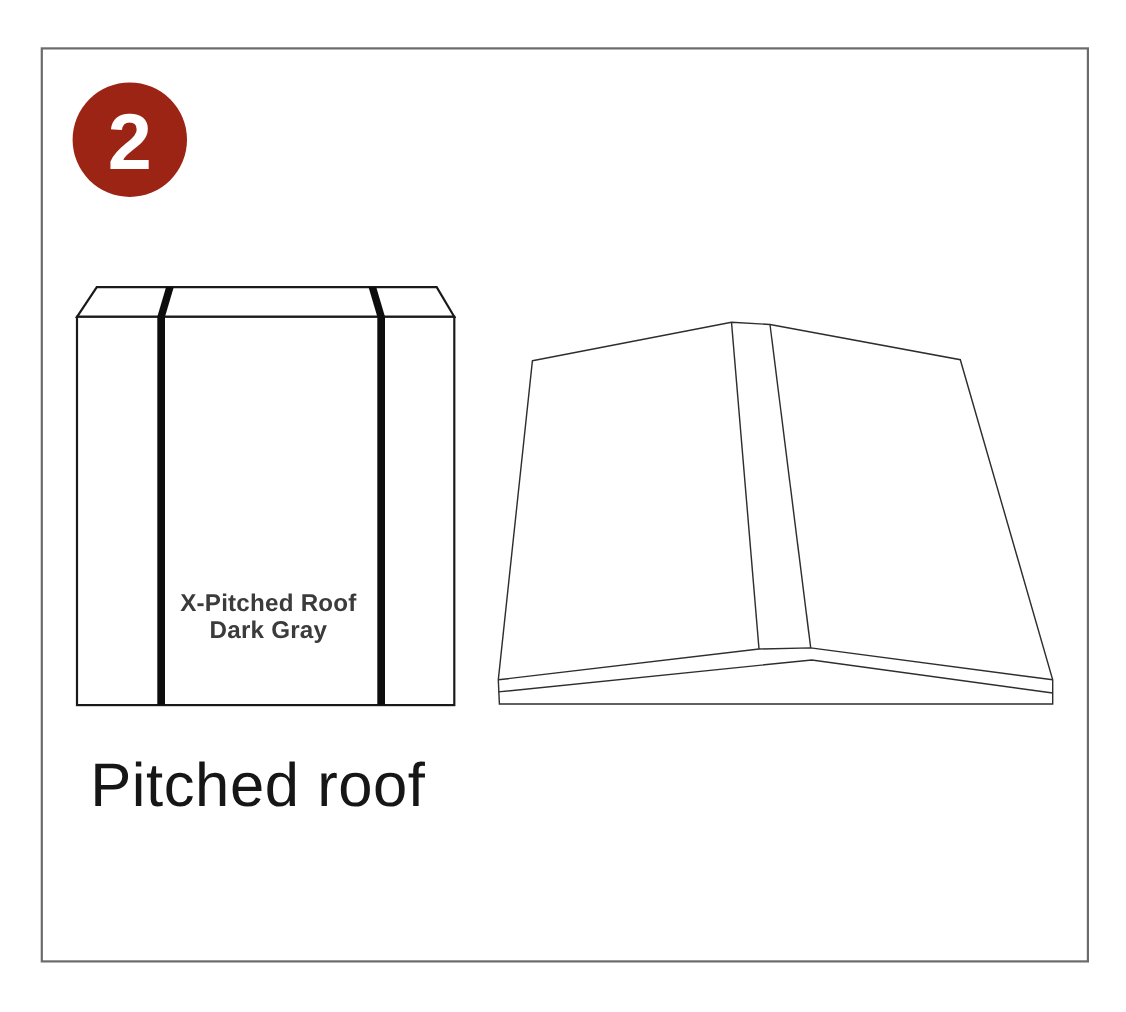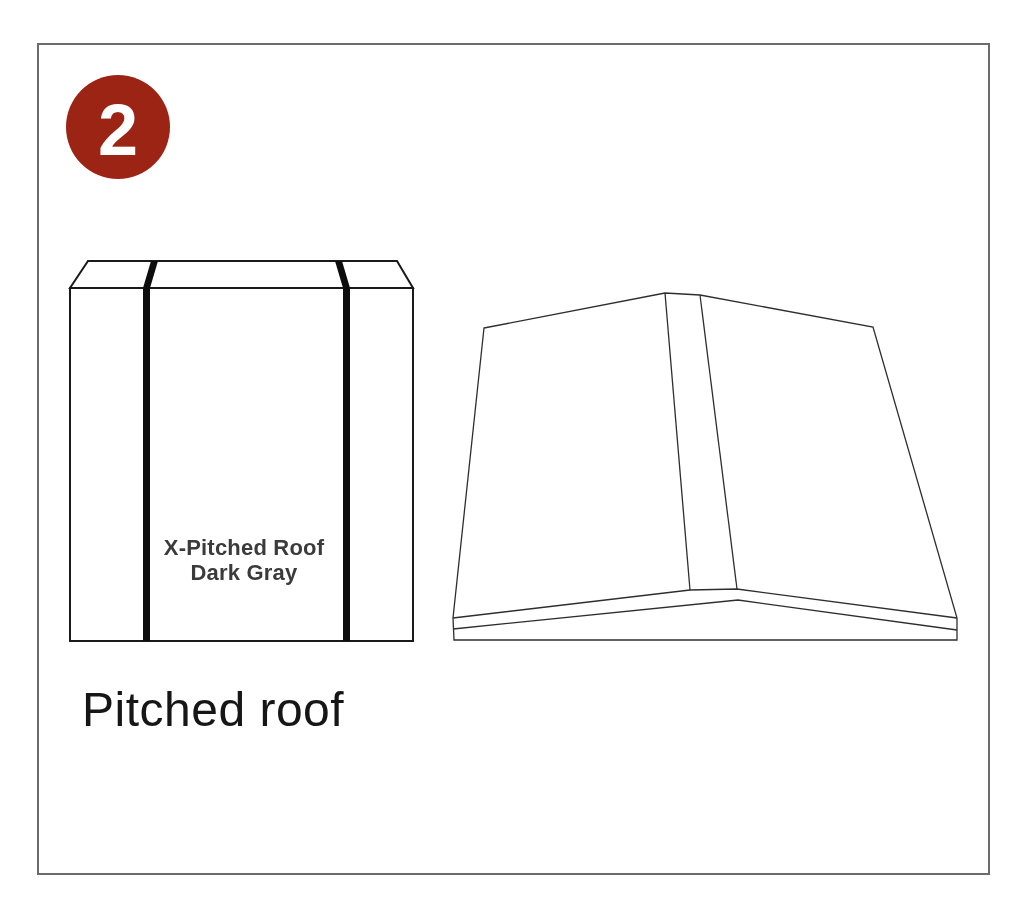--- a/index.html
+++ b/index.html
@@ -73,21 +73,21 @@
     stroke-linejoin: miter;
   }
   .roof-line {
     fill: none;
     stroke: var(--draw-line, #2e2e2e);
     stroke-width: 1.3;
   }
   .caption {
     position: absolute;
     left: 82px; top: 686px;
-    font-size: 48px;
+    font-size: 56px;
     line-height: 1;
     letter-spacing: 0.5px;
     color: var(--caption, #161616);
   }
 </style>
 </head>
 <body>
 
 <div class="canvas">
   <div class="frame"></div>

